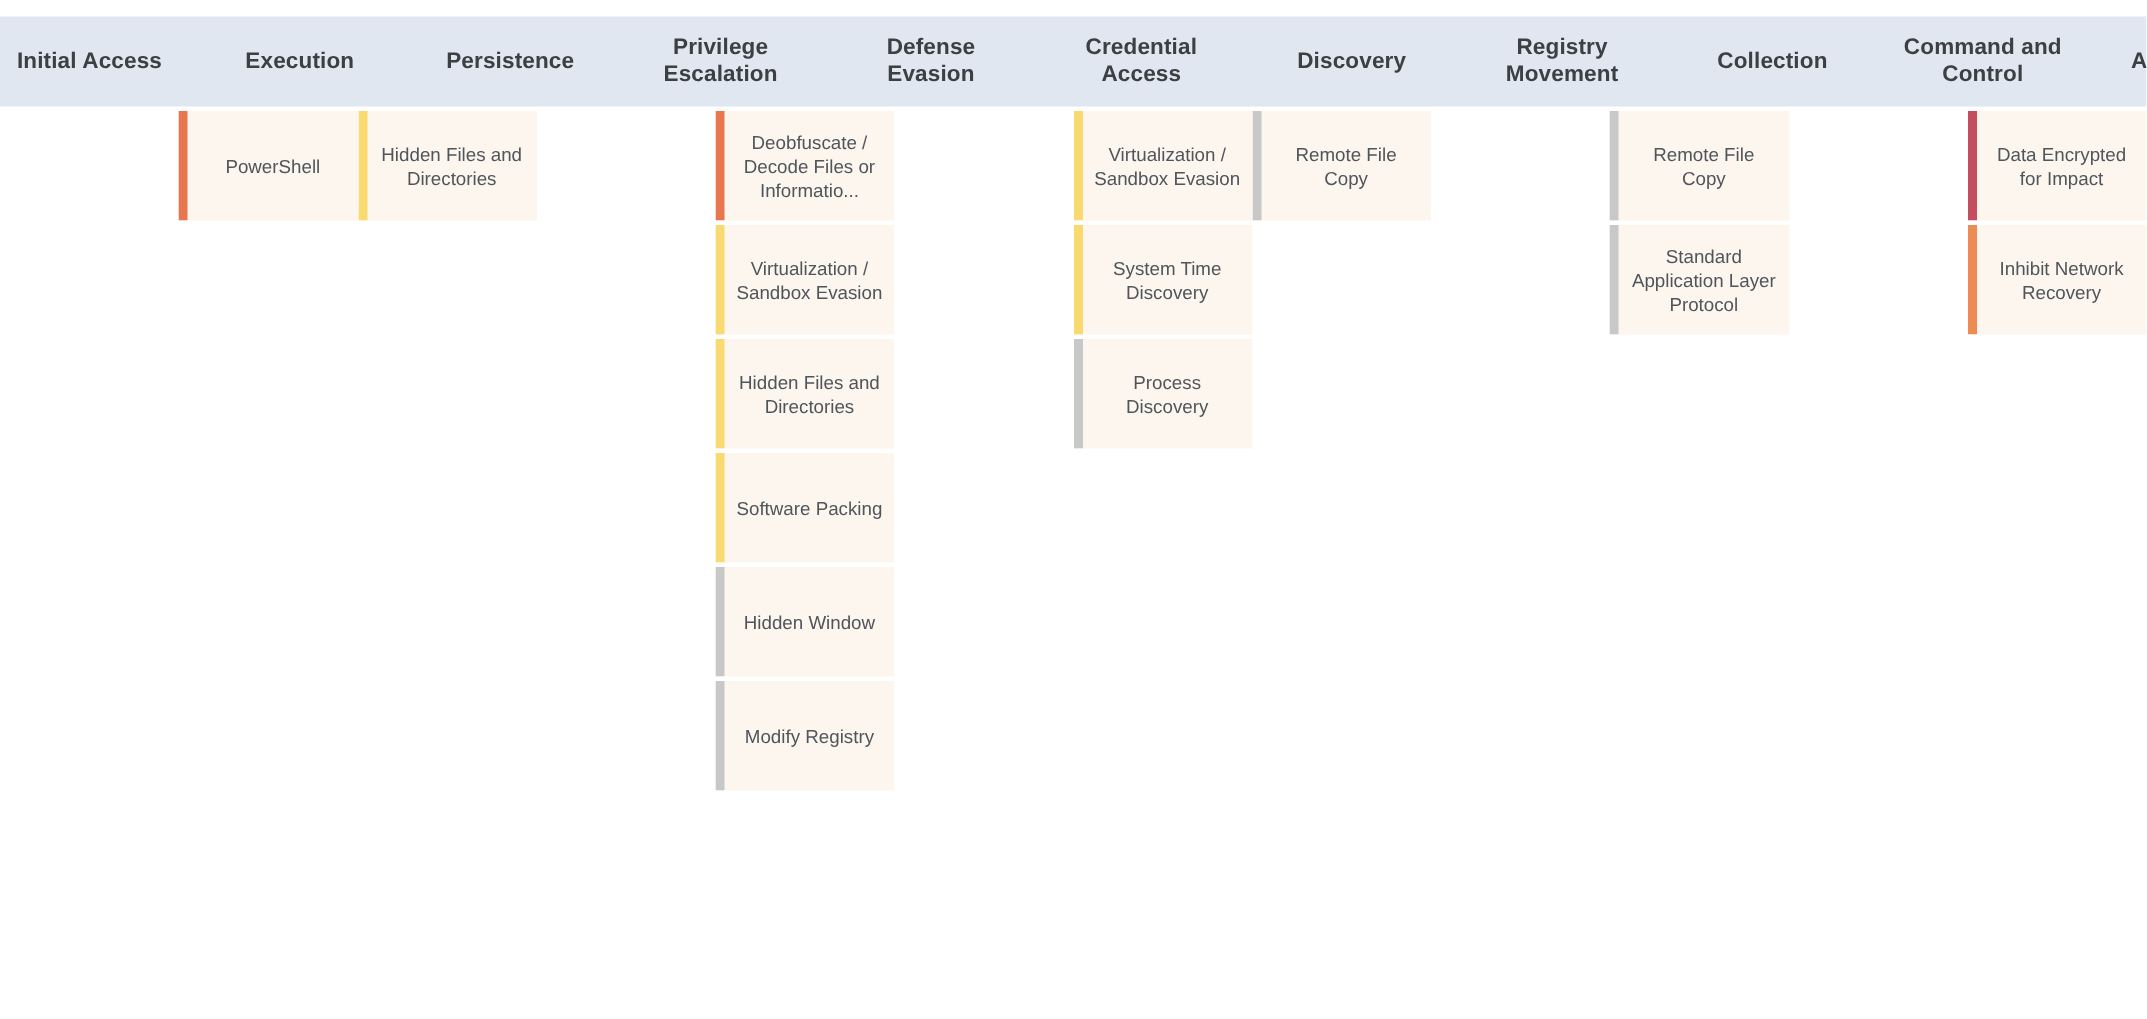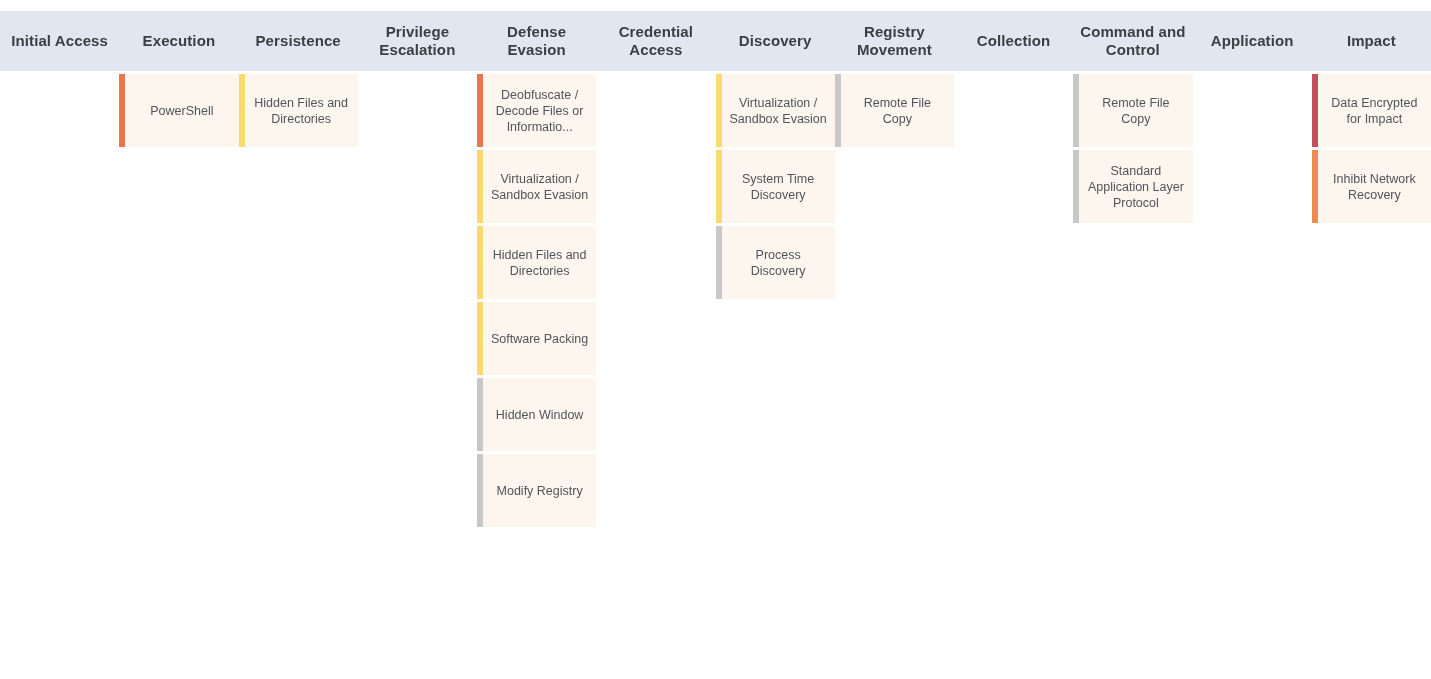--- a/index.html
+++ b/index.html
@@ -26,20 +26,21 @@
   
   .header-band {
     position: absolute;
     left: 0;
     top: 11px;
     width: 1431px;
     height: 60px;
     background: #E0E7F1;
     display: flex;
     box-sizing: border-box;
+    gap: 21px;
   }
   .header-cell {
     flex: 0 0 119.25px;
     width: 119.25px;
     height: 60px;
     display: flex;
     align-items: center;
     justify-content: center;
     text-align: center;
     box-sizing: border-box;

